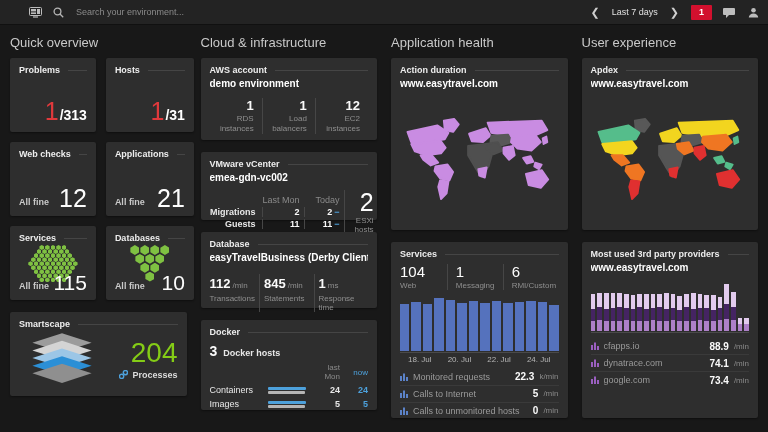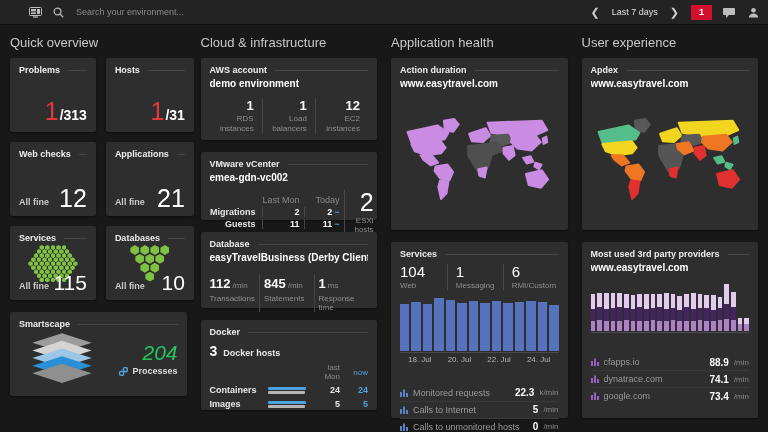--- a/index.html
+++ b/index.html
@@ -35,21 +35,21 @@
   .frac .red{font-size:25px;font-weight:300;color:#e0393c;margin-right:1px;}
   .allfine{position:absolute;left:9px;bottom:9px;font-size:9px;font-weight:bold;color:#c9c9c9;}
   .bignum{position:absolute;right:9px;bottom:3px;font-size:25px;font-weight:300;color:#fdfdfd;}
   .bignum.sm{font-size:21px;bottom:5px;}
   .hexwrap{position:absolute;left:0;right:0;top:20px;display:flex;flex-direction:column;align-items:center;}
   .hexrow{display:flex;justify-content:center;gap:1px;margin-top:-1px;}
   .hex{background:#7fc142;clip-path:polygon(50% 0,100% 27%,100% 73%,50% 100%,0 73%,0 27%);}
   
   .smart-body{display:flex;align-items:center;height:56px;margin-top:2px;}
   .smart-right{margin-left:auto;text-align:right;}
-  .smart-val{font-size:21px;font-weight:300;color:#22c55e;line-height:1.05;font-style:italic;}
+  .smart-val{font-size:28px;font-weight:300;color:#84cc16;line-height:1.05;}
   .smart-link{display:flex;align-items:center;justify-content:flex-start;gap:4px;font-size:9px;font-weight:bold;color:#dcdcdc;margin-top:2px;}
   
   .t-aws{height:82px;margin-bottom:12px;}
   .t-vm{height:68px;margin-bottom:12px;}
   .t-db{height:76px;margin-bottom:12px;}
   .t-docker{height:90px;}
   .aws-metrics{display:flex;margin-top:9px;}
   .aws-m{flex:1;text-align:right;padding:0 8px;}
   .aws-m + .aws-m{border-left:1px solid #464646;}
   .aws-m .v{font-size:13px;font-weight:bold;color:#fafafa;}
@@ -67,21 +67,21 @@
   .db-m{flex:1;padding-left:4px;}
   .db-m:first-child{padding-left:0;}
   .db-m + .db-m{border-left:1px solid #464646;}
   .db-m .v{font-size:13px;font-weight:bold;color:#fafafa;}
   .db-m .u{font-size:8px;color:#8f8f8f;margin-left:2px;}
   .db-m .l{font-size:8px;color:#8f8f8f;margin-top:2px;}
   .docker-hosts{display:flex;align-items:baseline;gap:6px;margin-top:6px;}
   .docker-hosts .v{font-size:14px;font-weight:bold;color:#fafafa;}
   .docker-hosts .l{font-size:9px;font-weight:bold;color:#e8e8e8;}
   .docker-row{display:grid;grid-template-columns:52px 1fr 28px 22px;align-items:center;column-gap:6px;font-size:8px;margin-top:4px;}
-  .docker-row .lab{font-weight:bold;color:#e8e8e8;font-size:9px;}
+  .docker-row .lab{font-weight:normal;color:#e8e8e8;font-size:9px;}
   .docker-row .h1{color:#8a8a8a;text-align:right;}
   .docker-row .h2{color:#4da1dc;text-align:right;}
   .docker-row .v1{color:#e8e8e8;font-weight:bold;text-align:right;font-size:9px;}
   .docker-row .v2{color:#4da1dc;font-weight:bold;text-align:right;font-size:9px;}
   .dbars .b1{height:3px;background:#4da1dc;border-radius:1px;width:100%;}
   .dbars .b2{height:3px;background:#b5b5b5;border-radius:1px;width:97%;margin-top:1px;}
   
   .t-map{height:172px;margin-bottom:12px;}
   .mapbox{margin-top:10px;}
   .worldmap{width:100%;height:118px;display:block;}
@@ -92,21 +92,21 @@
   .sv-m:first-child{padding-left:0;}
   .sv-m + .sv-m{border-left:1px solid #464646;}
   .sv-m .v{font-size:15px;font-weight:300;color:#fdfdfd;line-height:1.1;}
   .sv-m .l{font-size:8px;color:#8f8f8f;}
   .bars{display:flex;align-items:flex-end;gap:2px;height:54px;margin-top:7px;border-bottom:1px solid #4a4a4a;padding-bottom:1px;}
   .bar{flex:1;display:flex;flex-direction:column-reverse;}
   .bar div{width:100%;}
   .xlabels{display:flex;justify-content:space-around;font-size:8px;color:#b5b5b5;padding-top:2px;}
   .frow{display:flex;align-items:center;gap:5px;font-size:9px;color:#9a9a9a;padding:2.5px 0;border-top:1px solid #3a3a3a;}
   .frow:first-of-type{border-top:none;}
-  .footer{margin-top:21px;}
+  .footer{margin-top:5px;}
   .frow .flab{flex:1;white-space:nowrap;overflow:hidden;}
   .frow .fval{font-size:10px;font-weight:bold;color:#fafafa;}
   .frow .funit{font-size:8px;color:#8a8a8a;}
   .chart-ico rect{fill:#5b82c8;}
   .chart-ico.purple rect{fill:#9a5fc0;}
 </style>
 </head>
 <body>
 
 <div class="topbar">

